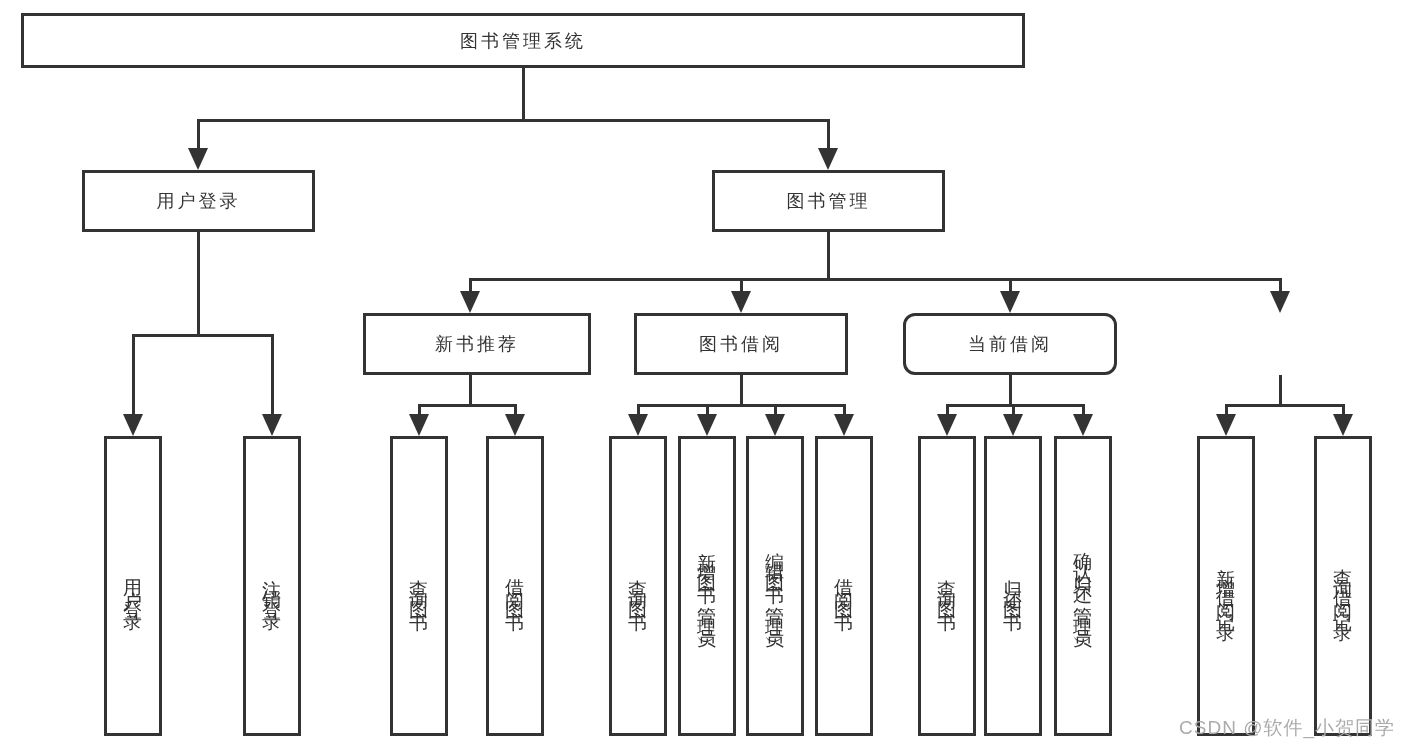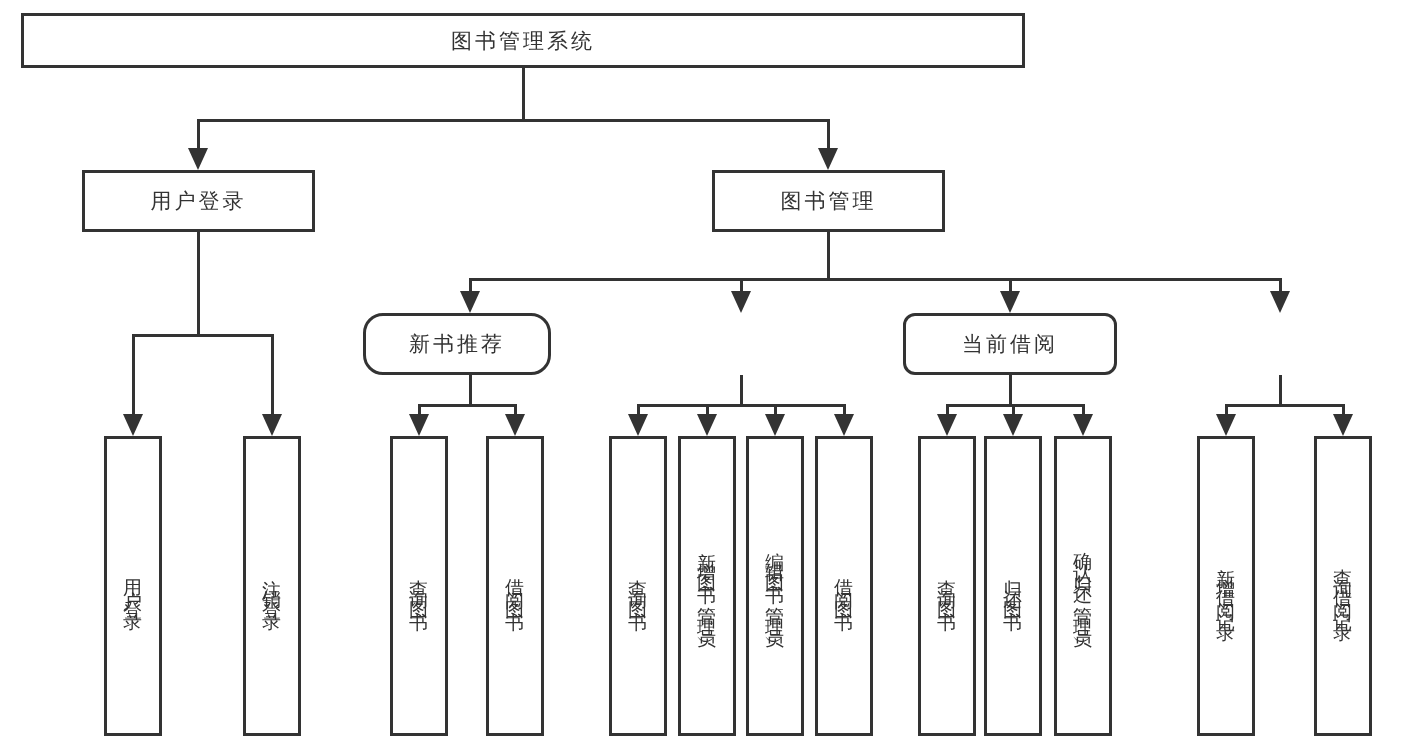--- a/index.html
+++ b/index.html
@@ -5,21 +5,21 @@
   html,body{margin:0;padding:0;background:#ffffff;}
   body{
     width:1405px;height:747px;position:relative;overflow:hidden;
     font-family:"Liberation Sans","DejaVu Sans",sans-serif;color:#333333;
   }
   .canvas{position:absolute;inset:0;}
   .box{
     position:absolute;box-sizing:border-box;border:3px solid #333333;background:#ffffff;
     display:flex;align-items:center;justify-content:center;
   }
-  .hlabel{font-size:21px;letter-spacing:3px;color:#333333;white-space:nowrap;}
+  .hlabel{font-size:18px;letter-spacing:3px;color:#333333;white-space:nowrap;}
   .leaf .vlabel{
     writing-mode:vertical-rl;text-orientation:mixed;
     font-size:19px;letter-spacing:11px;color:#333333;line-height:1;white-space:nowrap;
   }
   .v{position:absolute;width:3px;background:#333333;}
   .h{position:absolute;height:3px;background:#333333;}
   .a{
     position:absolute;width:0;height:0;
     border-left:10px solid transparent;border-right:10px solid transparent;
     border-top:22px solid #333333;
@@ -97,22 +97,25 @@
     <span class="hlabel">图书管理系统</span>
   </div>
 
   <div class="box" style="left:82px;top:170px;width:233px;height:62px;">
     <span class="hlabel">用户登录</span>
   </div>
   <div class="box" style="left:712px;top:170px;width:233px;height:62px;">
     <span class="hlabel">图书管理</span>
   </div>
 
-  <div class="box" style="left:363px;top:313px;width:188px;height:62px;border-radius:20px;">
+  <div class="box" style="left:363px;top:313px;width:228px;height:62px;">
     <span class="hlabel">新书推荐</span>
+  </div>
+  <div class="box" style="left:634px;top:313px;width:214px;height:62px;">
+    <span class="hlabel">图书借阅</span>
   </div>
   <div class="box" style="left:903px;top:313px;width:214px;height:62px;border-radius:12px;">
     <span class="hlabel">当前借阅</span>
   </div>
 
   <div class="box leaf" style="left:104px;top:436px;width:58px;height:300px;">
     <span class="vlabel">用户登录</span>
   </div>
   <div class="box leaf" style="left:243px;top:436px;width:58px;height:300px;">
     <span class="vlabel">注销登录</span>
@@ -148,14 +151,15 @@
     <span class="vlabel">确认归还（管理员）</span>
   </div>
 
   <div class="box leaf" style="left:1197px;top:436px;width:58px;height:300px;">
     <span class="vlabel">新增借阅记录</span>
   </div>
   <div class="box leaf" style="left:1314px;top:436px;width:58px;height:300px;">
     <span class="vlabel">查询借阅记录</span>
   </div>
 
+  <div class="watermark">CSDN @软件_小贺同学</div>
 
 </div>
 
 </body></html>

